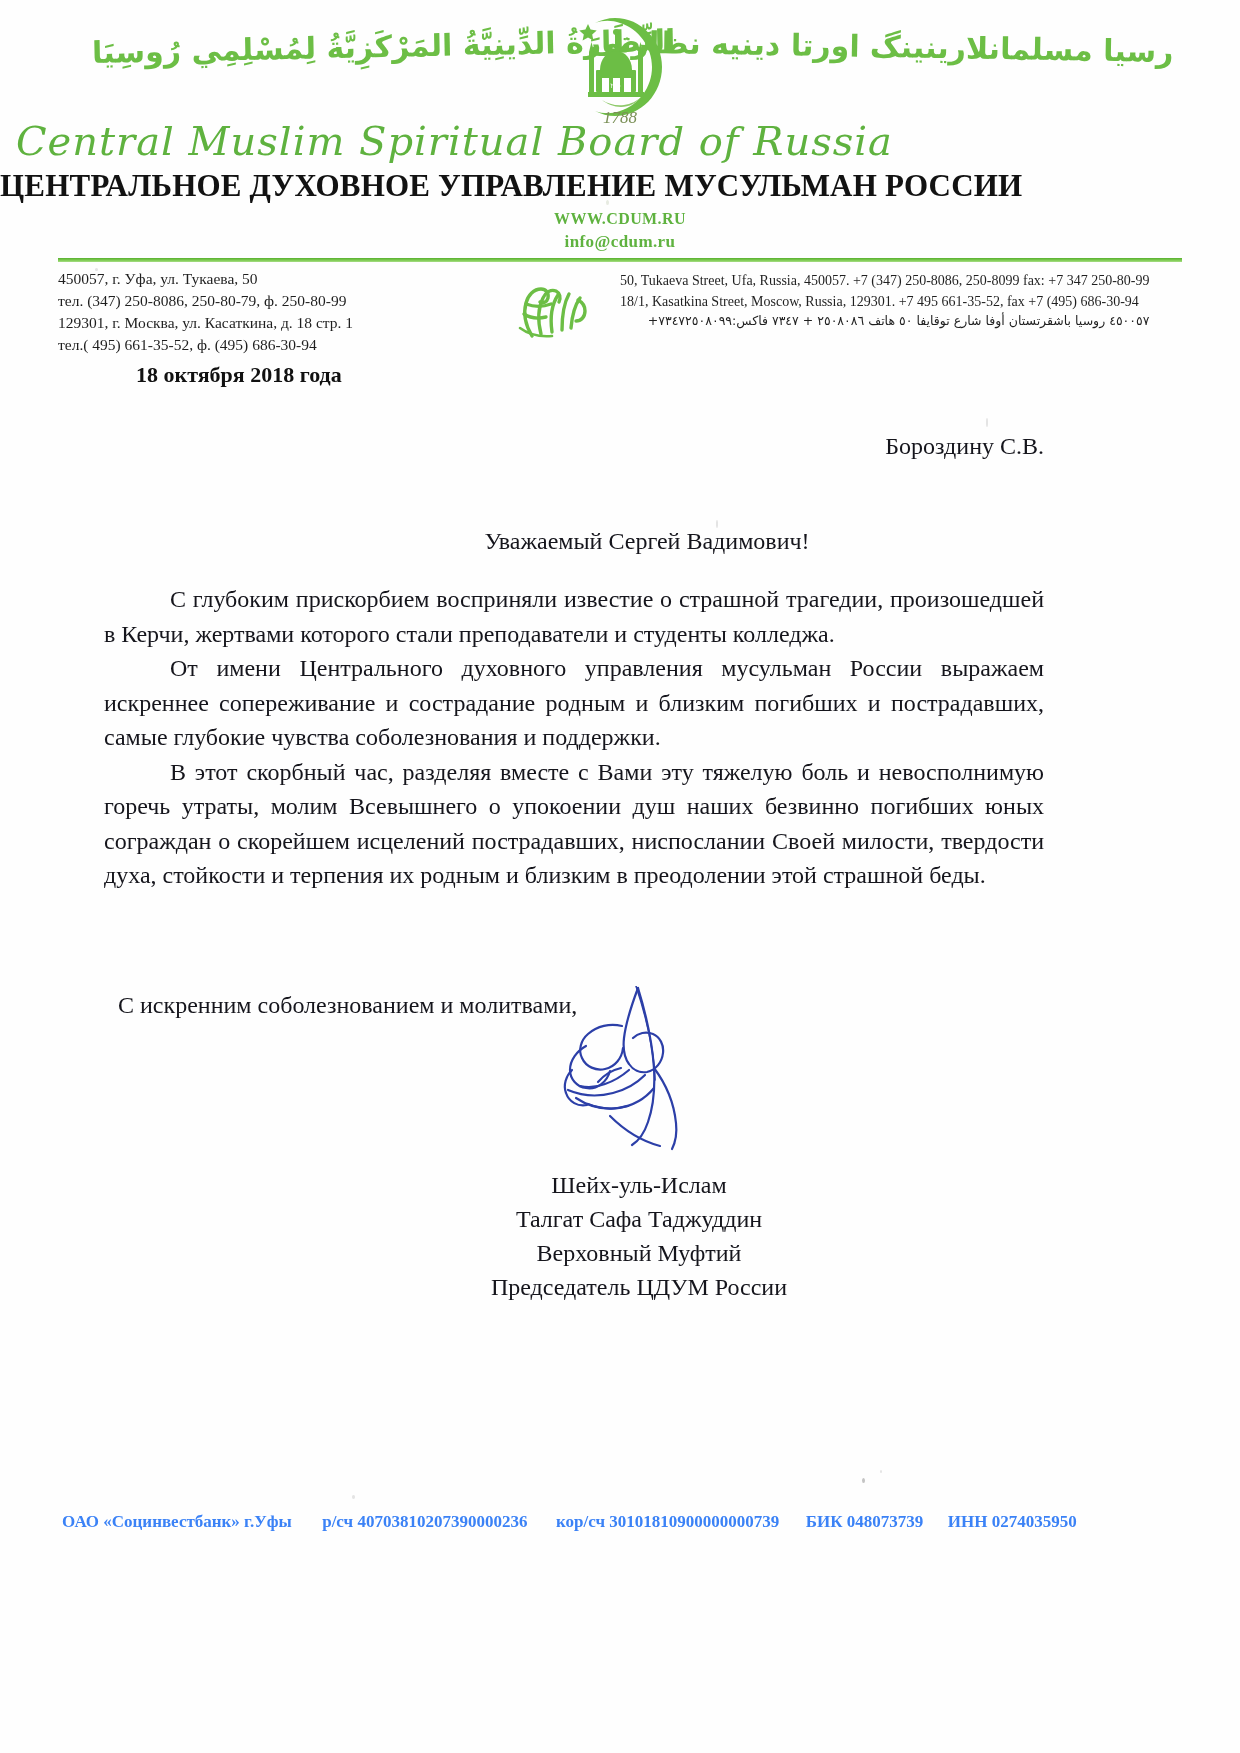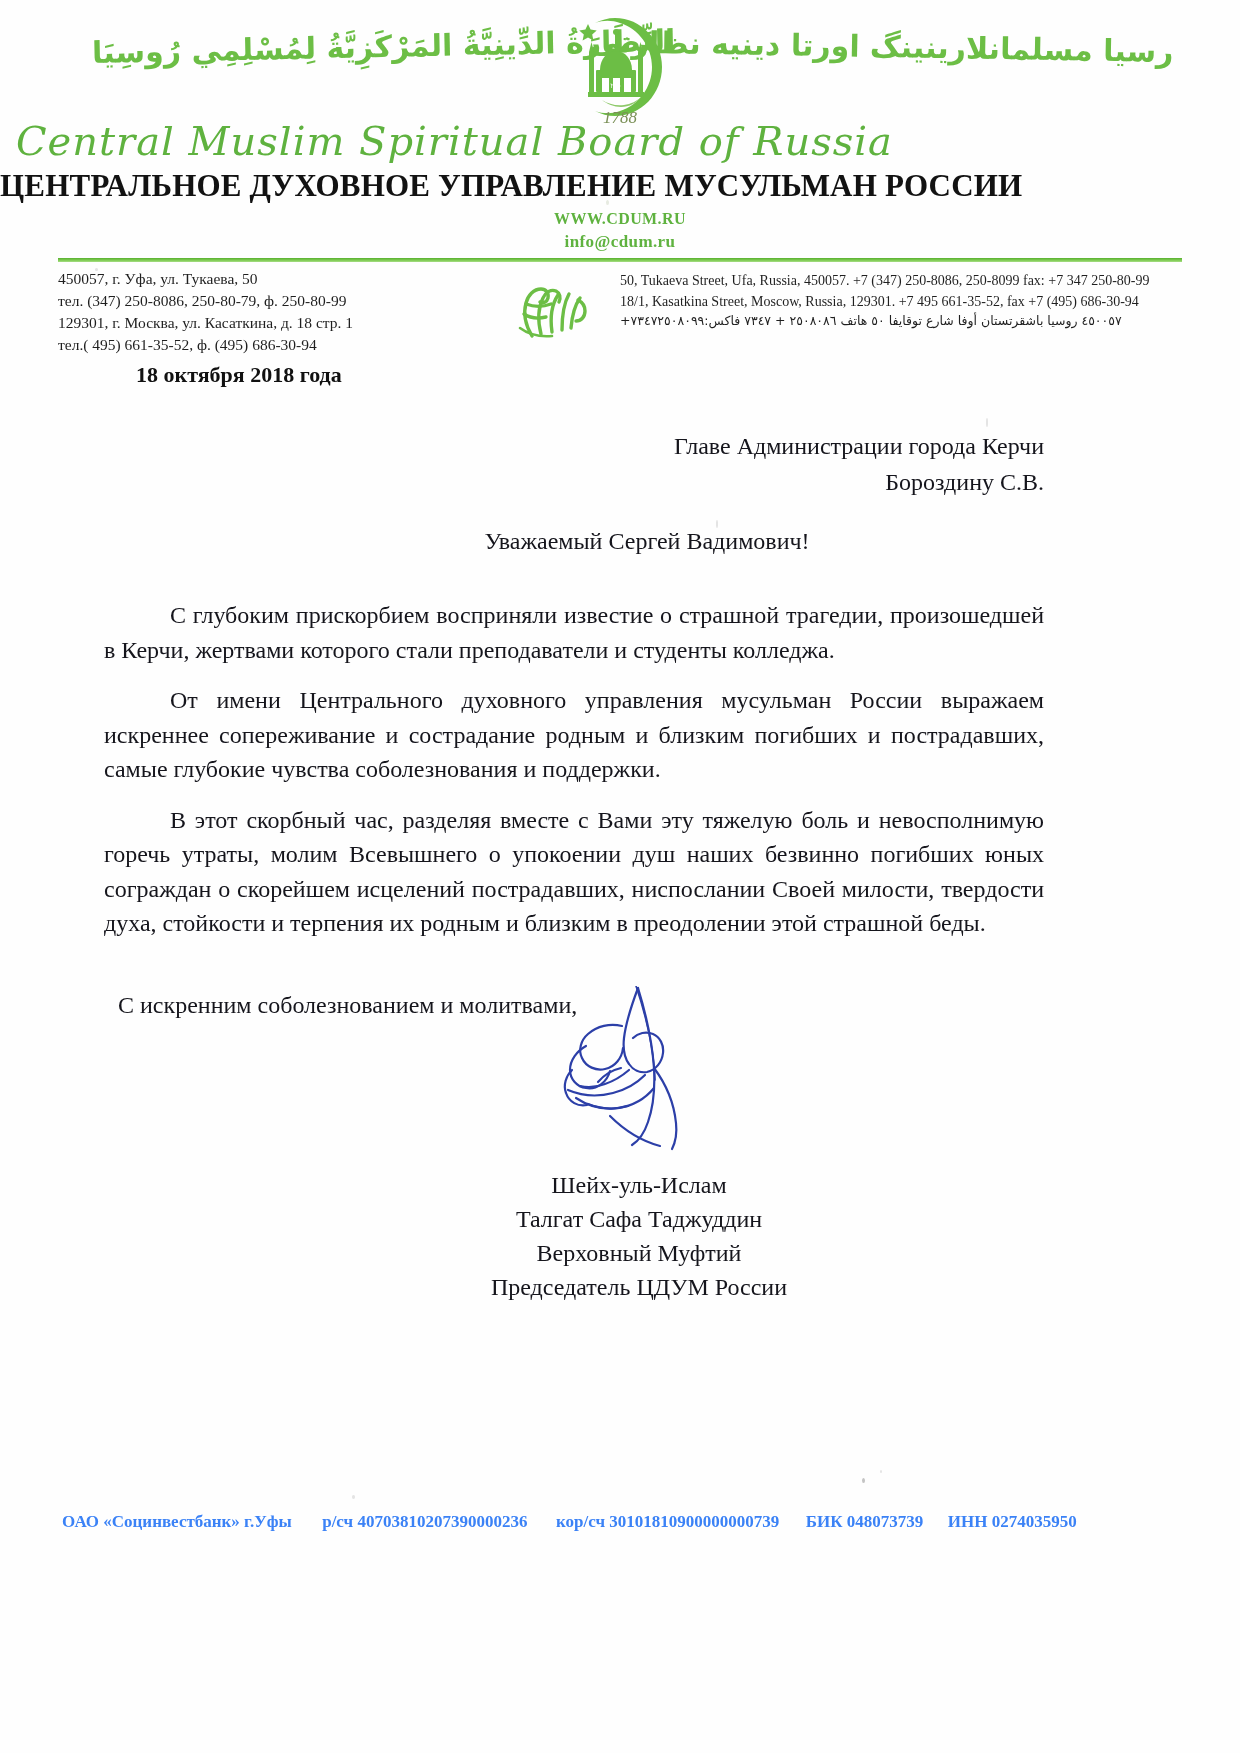--- a/index.html
+++ b/index.html
@@ -150,21 +150,21 @@
     font-family: "Liberation Serif", serif;
     font-size: 14px;
     line-height: 1.5;
     color: #1f1f1f;
     white-space: nowrap;
   }
   .contacts-right .ar {
     direction: rtl;
     font-family: "DejaVu Sans", sans-serif;
     font-size: 12.5px;
-    text-align: left;
+    text-align: right;
   }
 
   
   .date {
     position: absolute;
     top: 362px;
     left: 136px;
     font-family: "Liberation Serif", serif;
     font-weight: bold;
     font-size: 22px;
@@ -202,21 +202,21 @@
     left: 104px;
     width: 940px;
     font-family: "Liberation Serif", serif;
     font-size: 24px;
     line-height: 1.44;
     color: #15151c;
     text-align: justify;
     text-justify: inter-word;
   }
   .body-text p {
-    margin: 16px 0 0 0;
+    margin: 0 0 0 0;
     text-indent: 66px;
   }
 
   .closing {
     position: absolute;
     top: 992px;
     left: 118px;
     font-family: "Liberation Serif", serif;
     font-size: 24px;
     color: #15151c;
@@ -341,21 +341,20 @@
     <div class="contacts-right">
       <div>50, Tukaeva Street, Ufa, Russia, 450057. +7 (347) 250-8086, 250-8099 fax: +7 347 250-80-99</div>
       <div>18/1, Kasatkina Street, Moscow, Russia, 129301.  +7 495 661-35-52, fax +7 (495) 686-30-94</div>
       <div class="ar">٤٥٠٠٥٧ روسيا باشقرتستان أوفا شارع توقايفا ٥٠ هاتف ٢٥٠٨٠٨٦ + ٧٣٤٧ فاكس:٧٣٤٧٢٥٠٨٠٩٩+</div>
     </div>
   </div>
 
   <div class="date">18 октября 2018 года</div>
 
   <div class="addressee">
-    <div>Главе Администрации города Керчи</div>
     <div>Бороздину С.В.</div>
   </div>
 
   <div class="salutation">Уважаемый Сергей Вадимович!</div>
 
   <div class="body-text">
     <p>С глубоким прискорбием восприняли известие о страшной трагедии, произошедшей в Керчи, жертвами которого стали преподаватели и студенты колледжа.</p>
     <p>От имени Центрального духовного управления мусульман России выражаем искреннее сопереживание и сострадание родным и близким погибших и пострадавших, самые глубокие чувства соболезнования и поддержки.</p>
     <p>В этот скорбный час, разделяя вместе с Вами эту тяжелую боль и невосполнимую горечь утраты, молим Всевышнего о упокоении душ наших безвинно погибших юных сограждан о скорейшем исцелений пострадавших, ниспослании Своей милости, твердости духа, стойкости и терпения их родным и близким в преодолении этой страшной беды.</p>
   </div>

